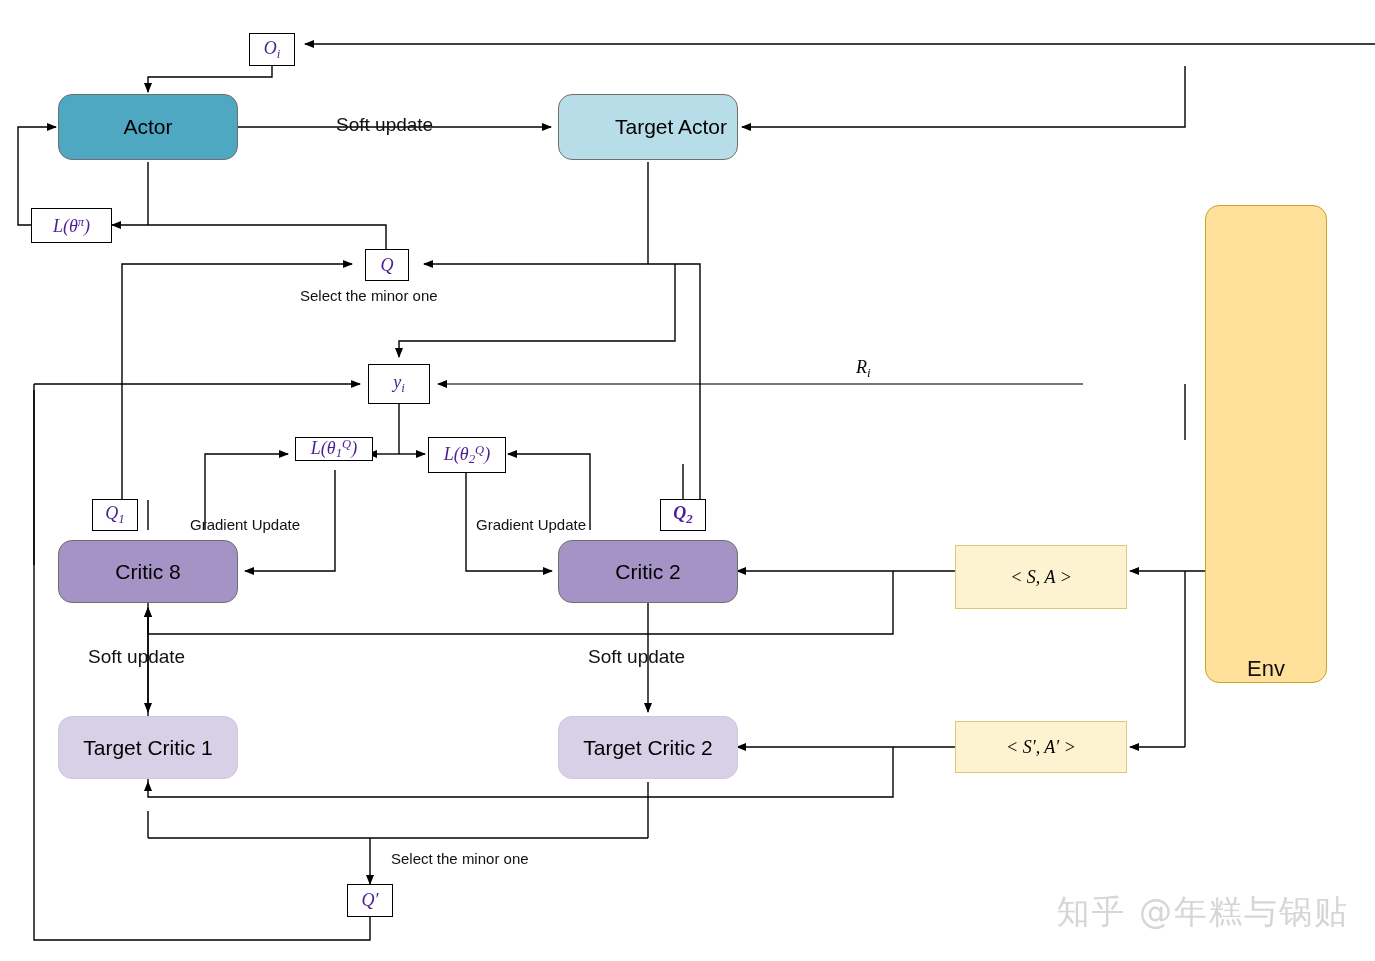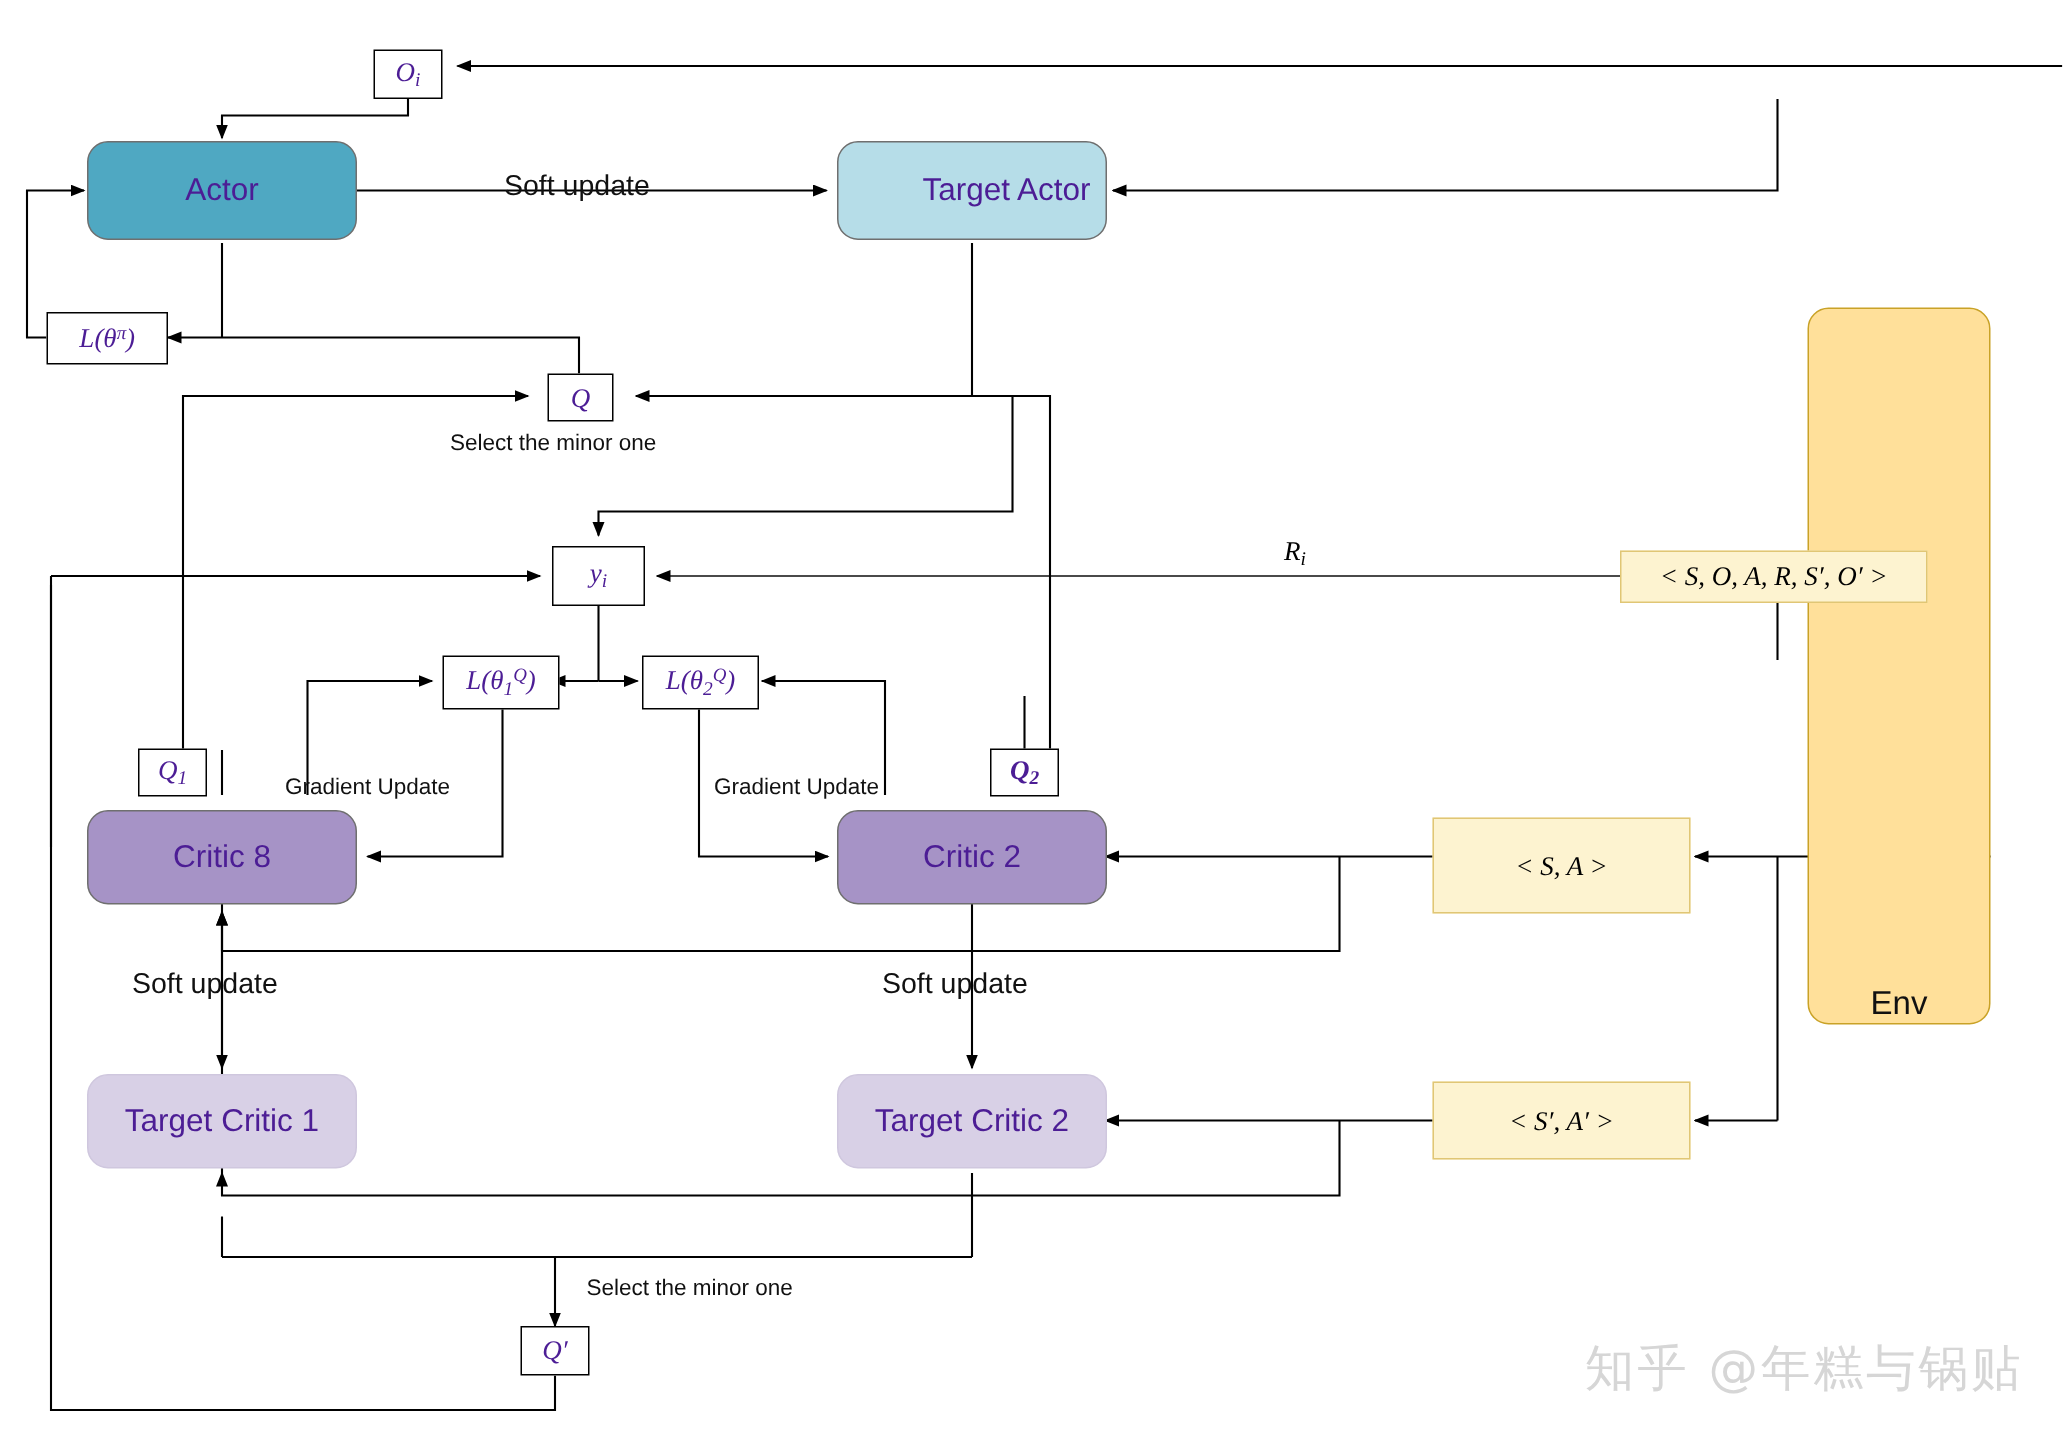--- a/index.html
+++ b/index.html
@@ -1,20 +1,20 @@
 <!DOCTYPE html>
 <html><head>
 <meta charset="utf-8">
 <style>
   html,body{margin:0;padding:0;background:#fff;}
   body{font-family:"Liberation Sans",sans-serif;}
   #stage{position:relative;width:1375px;height:961px;background:#ffffff;overflow:hidden;}
   #wire{position:absolute;left:0;top:0;width:1375px;height:961px;}
   .node{position:absolute;box-sizing:border-box;display:flex;align-items:center;justify-content:center;text-align:center;}
-  .rbox{border-radius:14px;border:1px solid #6f6f6f;font-size:21px;color:#4c1d95;}
+  .rbox{border-radius:14px;border:1px solid #6f6f6f;font-size:21px;color:#000000;}
   .actor{background:#4fa8c2;}
   .tactor{background:#b6dde8;padding-left:46px;}
   .critic{background:#a693c6;}
   .tcritic{background:#d8d0e6;}
   .env{background:#ffe09a;border:1px solid #c9a227;border-radius:14px;font-size:22px;color:#111;align-items:flex-end;}
   .sbox{background:#fff;border:1px solid #000;font-size:18px;color:#4c1d95;font-family:"Liberation Serif",serif;font-style:italic;}
   .ybox{background:#fdf3d0;border:1px solid #e0c675;font-size:18px;color:#000;font-family:"Liberation Serif",serif;font-style:italic;}
   .lbl{position:absolute;font-size:19px;color:#111;white-space:nowrap;}
   .lbl.small{font-size:15px;}
   .mlbl{position:absolute;font-family:"Liberation Serif",serif;font-style:italic;font-size:18px;color:#000;white-space:nowrap;}
@@ -142,43 +142,40 @@
   </div>
 
   <div class="node sbox" style="left:365px;top:249px;width:44px;height:32px;">
     <span>Q</span>
   </div>
 
   <div class="node sbox" style="left:368px;top:364px;width:62px;height:40px;">
     <span><span>y</span><span class="sub">i</span></span>
   </div>
 
-  <div class="node sbox" style="left:295px;top:437px;width:78px;height:36px;">
+  <div class="node sbox" style="left:295px;top:437px;width:78px;height:24px;">
     <span><span>L(θ</span><span class="sub">1</span><span class="sup">Q</span><span>)</span></span>
   </div>
 
   <div class="node sbox" style="left:428px;top:437px;width:78px;height:36px;">
     <span><span>L(θ</span><span class="sub">2</span><span class="sup">Q</span><span>)</span></span>
   </div>
 
   <div class="node sbox" style="left:92px;top:499px;width:46px;height:32px;">
     <span><span>Q</span><span class="sub">1</span></span>
   </div>
 
   <div class="node sbox" style="left:660px;top:499px;width:46px;height:32px;font-weight:bold;">
     <span><span>Q</span><span class="sub">2</span></span>
   </div>
 
   <div class="node sbox" style="left:347px;top:884px;width:46px;height:33px;">
     <span>Q′</span>
   </div>
 
-  <div class="node ybox" style="left:1080px;top:367px;width:205px;height:35px;">
-    <span>&lt; S, O, A, R, S′, O′ &gt;</span>
-  </div>
 
   <div class="node ybox" style="left:955px;top:545px;width:172px;height:64px;">
     <span>&lt; S, A &gt;</span>
   </div>
 
   <div class="node ybox" style="left:955px;top:721px;width:172px;height:52px;">
     <span>&lt; S′, A′ &gt;</span>
   </div>
 
   <div class="lbl" style="left:336px;top:114px;">Soft update</div>

